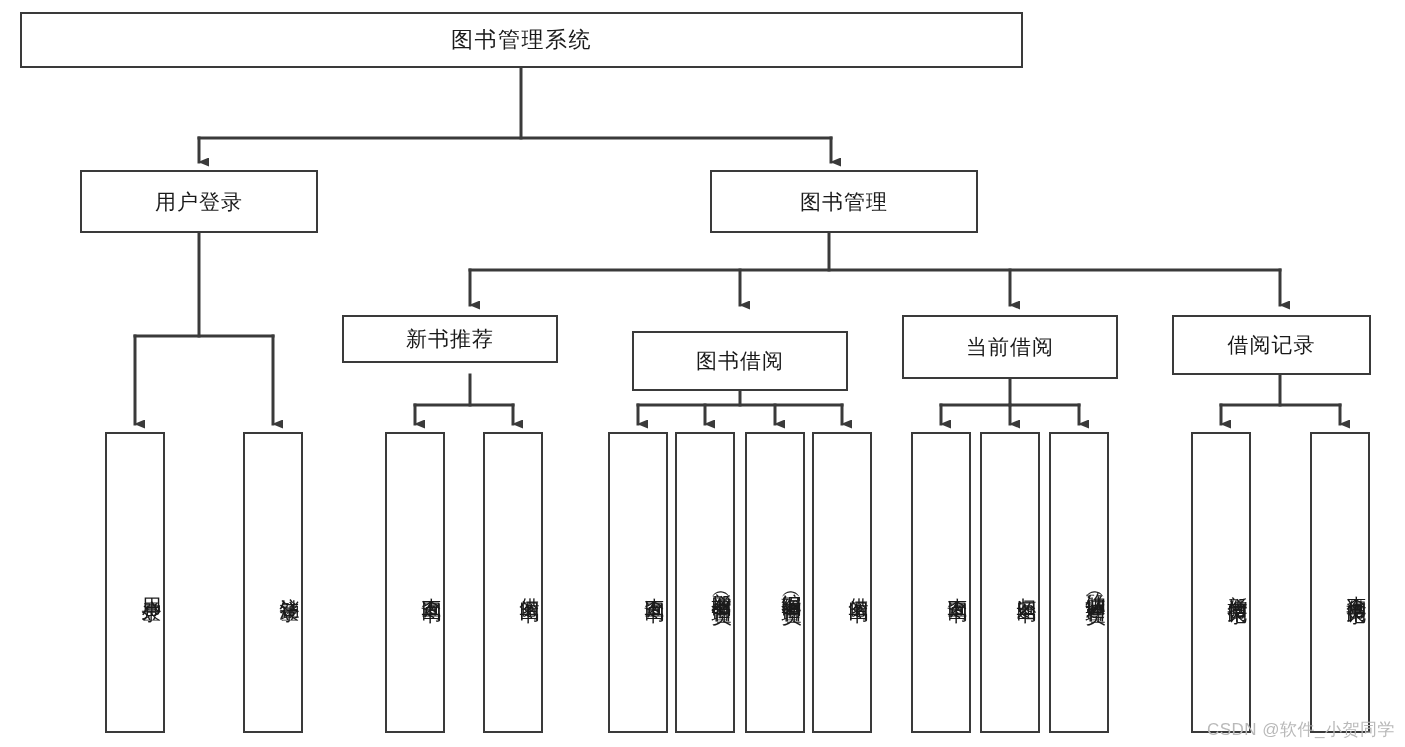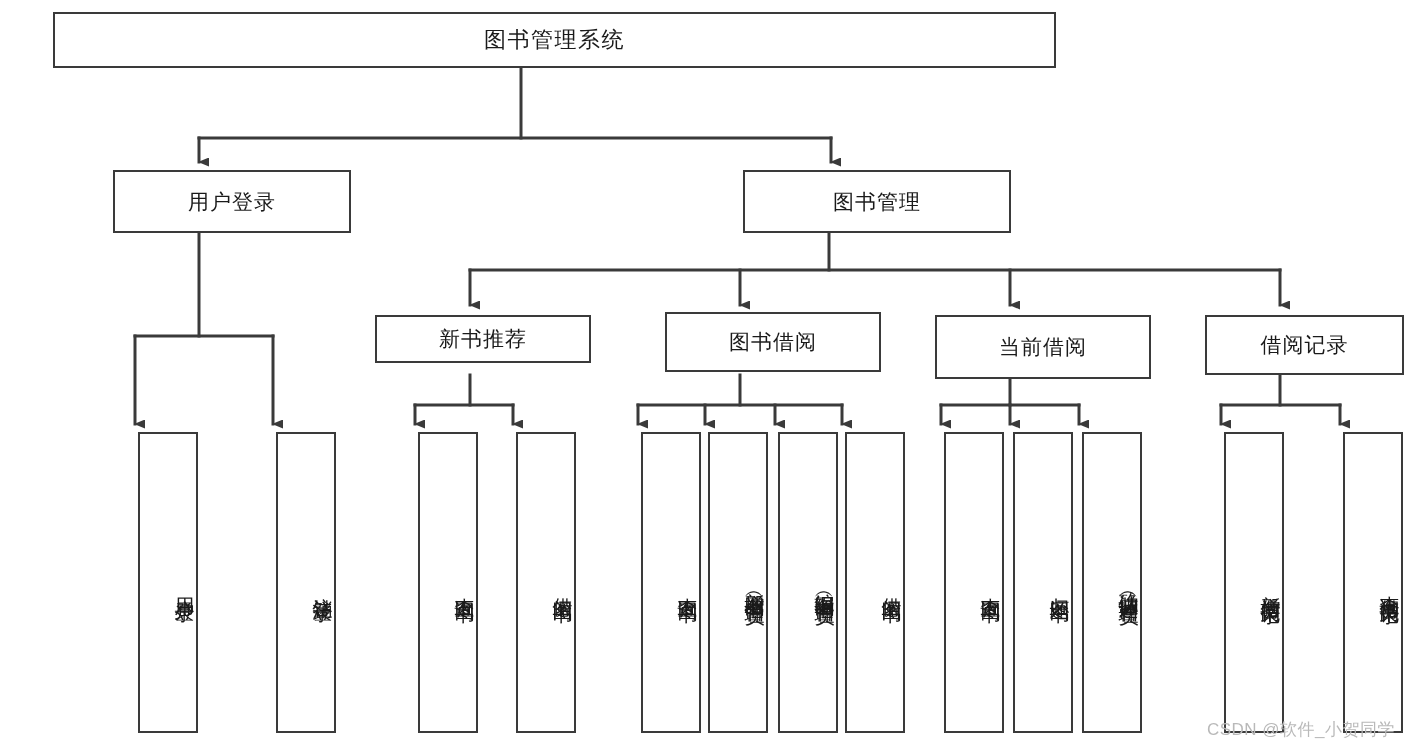--- a/index.html
+++ b/index.html
@@ -29,21 +29,20 @@
   .node {
     position: absolute;
     box-sizing: border-box;
     background: #ffffff;
     border: 2px solid #3a3a3a;
     display: flex;
     align-items: center;
     justify-content: center;
     color: #1a1a1a;
     z-index: 2;
-    margin-left: 33px;
   }
   .node-h {
     font-size: 21px;
     letter-spacing: 1px;
     line-height: 1.2;
     white-space: nowrap;
   }
   .node-root {
     font-size: 22px;
     letter-spacing: 1.5px;
@@ -139,21 +138,21 @@
   </div>
 
   <div class="node node-h" style="left:710px; top:170px; width:268px; height:63px;">
     <span>图书管理</span>
   </div>
 
   <div class="node node-h" style="left:342px; top:315px; width:216px; height:48px;text-align:center;">
     <span>新书推荐</span>
   </div>
 
-  <div class="node node-h" style="left:632px; top:312px; width:216px; height:60px;">
+  <div class="node node-h" style="left:632px; top:331px; width:216px; height:60px;">
     <span>图书借阅</span>
   </div>
 
   <div class="node node-h" style="left:902px; top:315px; width:216px; height:64px;">
     <span>当前借阅</span>
   </div>
 
   <div class="node node-h" style="left:1172px; top:315px; width:199px; height:60px;">
     <span>借阅记录</span>
   </div>

